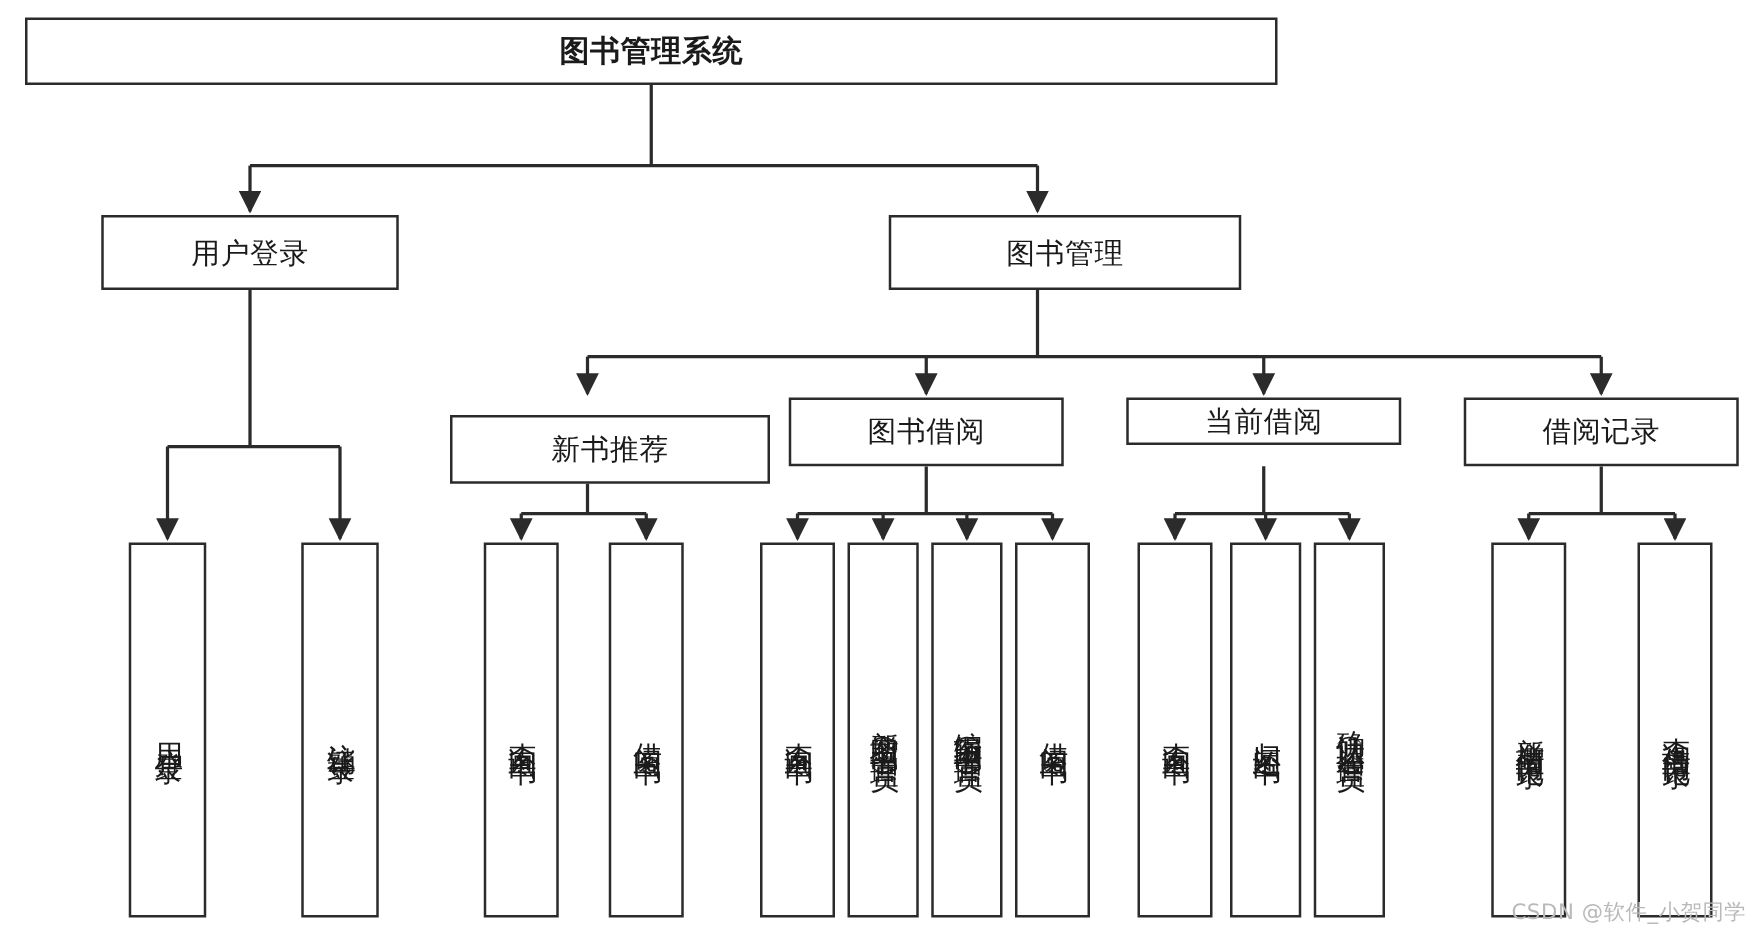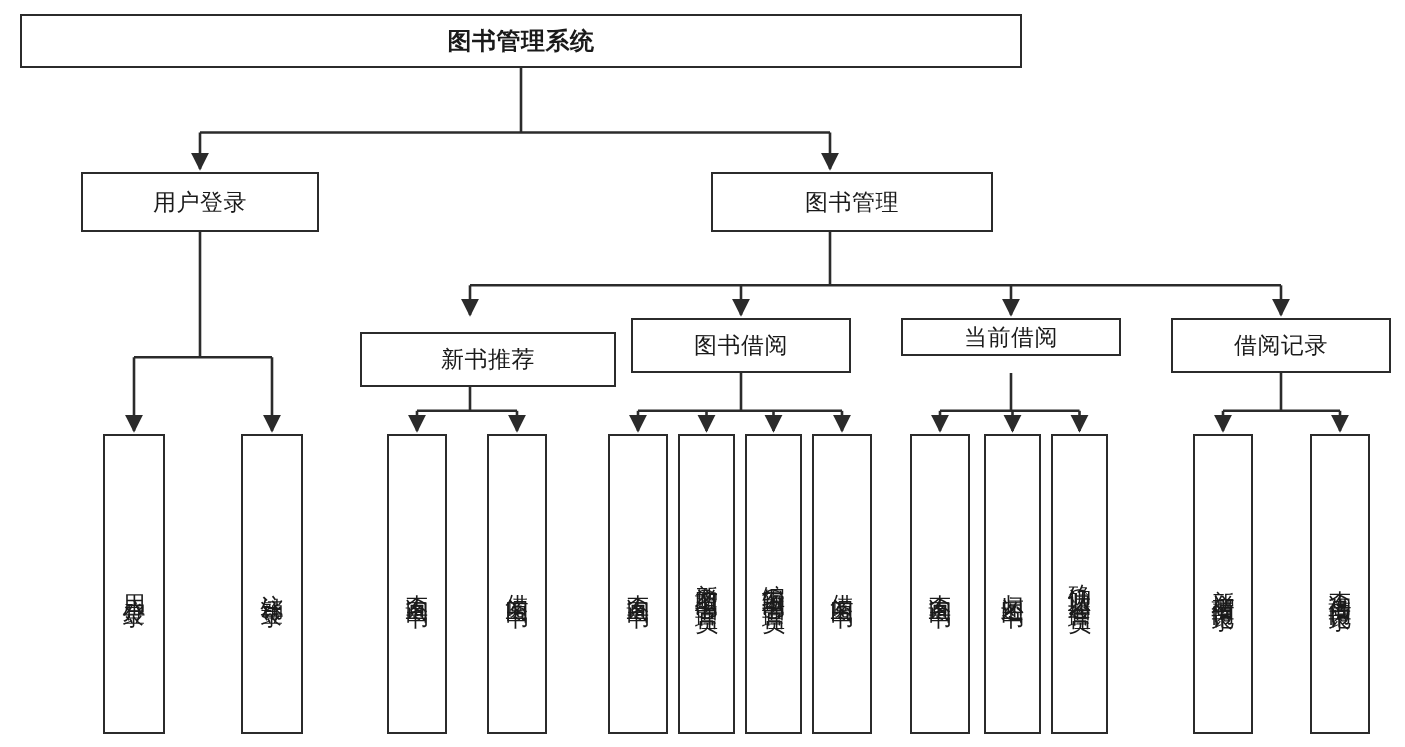--- a/index.html
+++ b/index.html
@@ -171,13 +171,14 @@
         <span class="vtext">确认归还（管理员）</span>
       </div>
       <div class="node v" style="left: 1193px; top: 434px; width: 60px; height: 300px;">
         <span class="vtext">新增借阅记录</span>
       </div>
       <div class="node v" style="left: 1310px; top: 434px; width: 60px; height: 300px;">
         <span class="vtext">查询借阅记录</span>
       </div>
     </div>
 
+  <div id="watermark">CSDN @软件_小贺同学</div>
 </div>
 
 </body></html>

